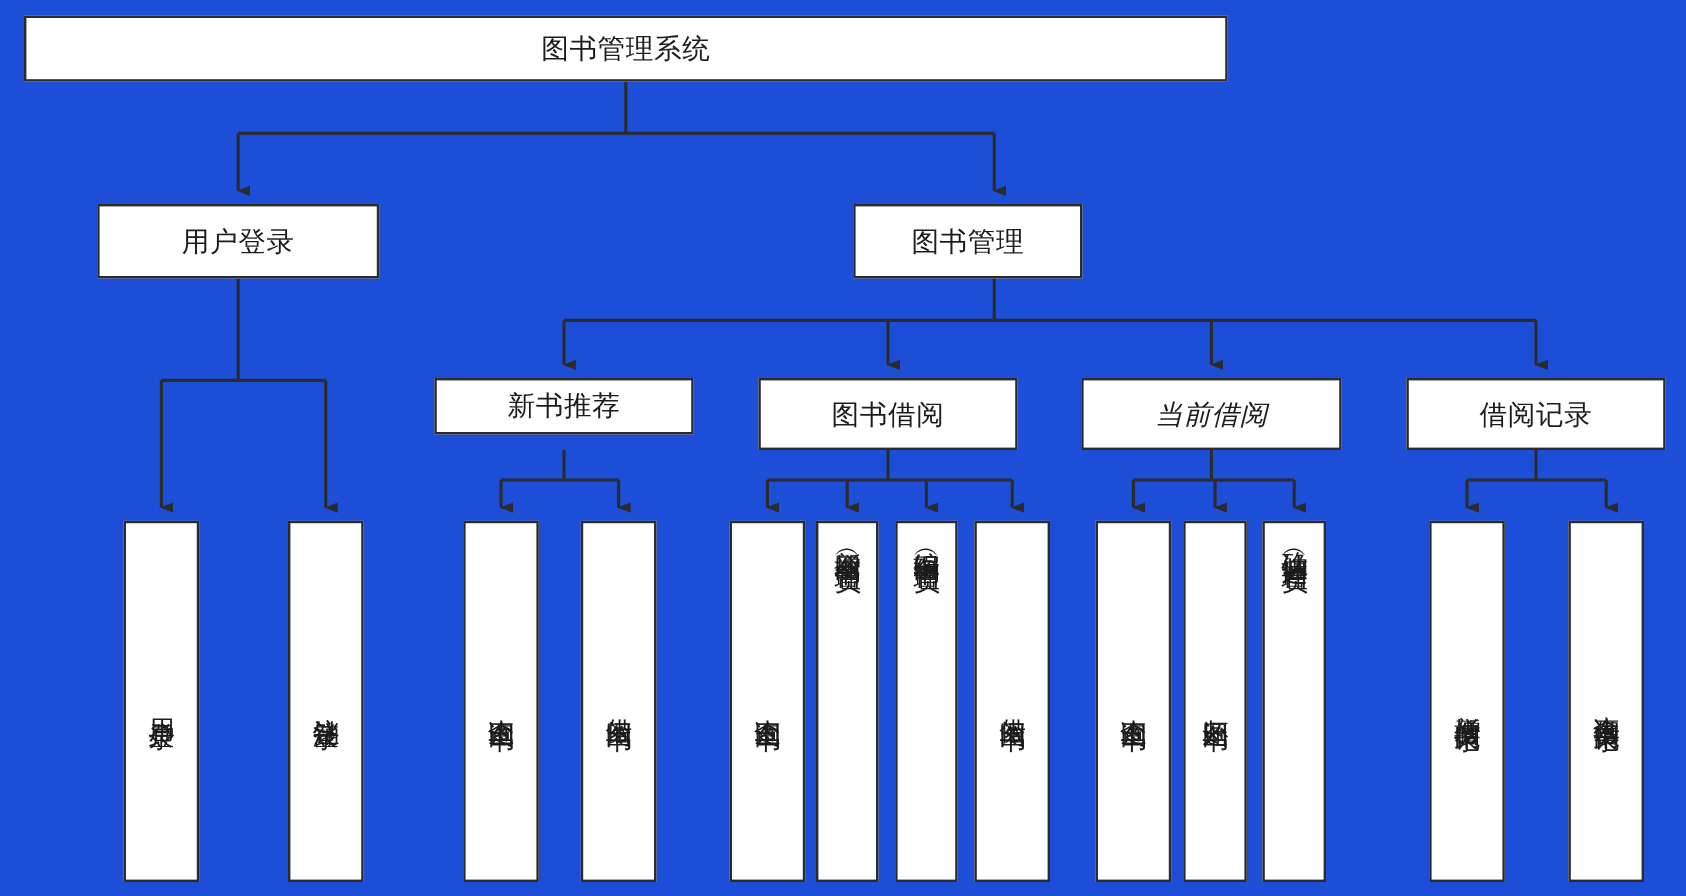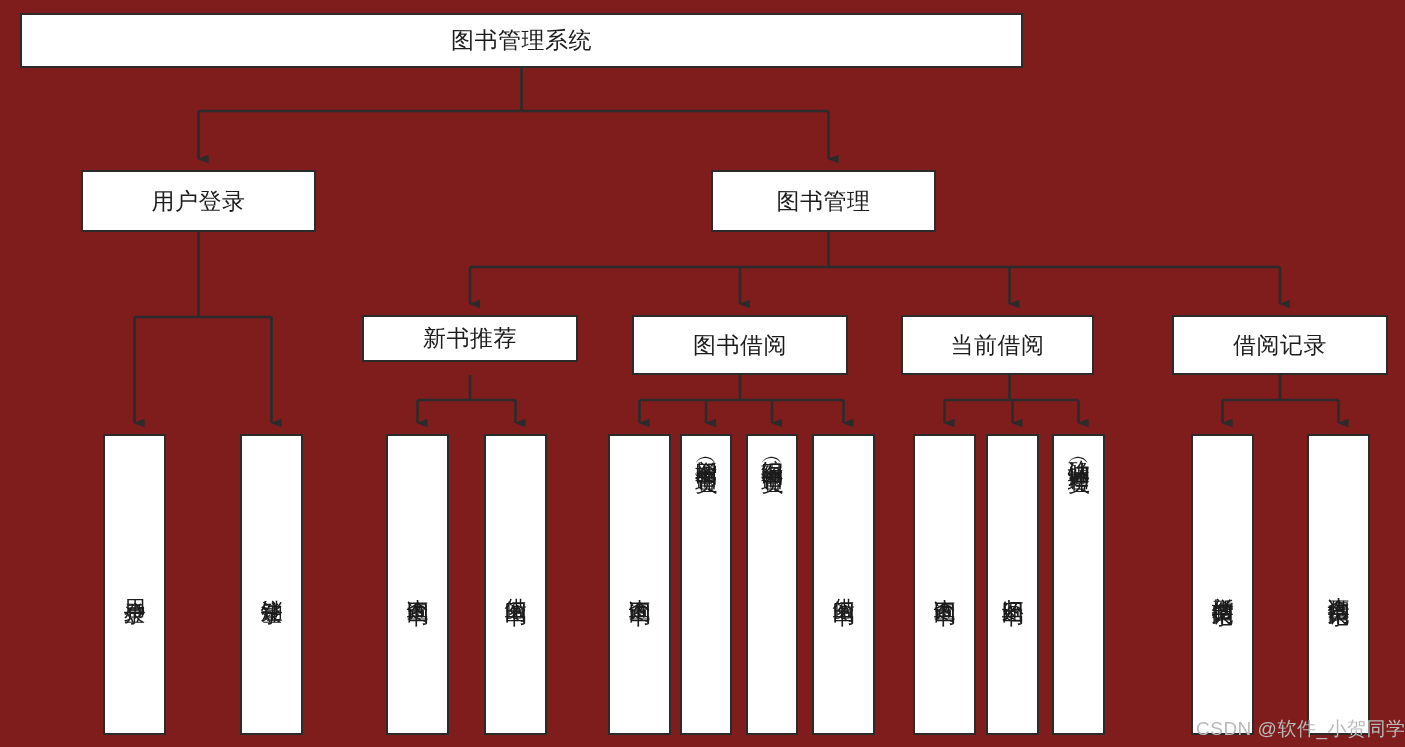--- a/index.html
+++ b/index.html
@@ -9,21 +9,21 @@
     background: #ffffff;
   }
   body {
     font-family: "Liberation Sans", "DejaVu Sans", sans-serif;
     color: #1a1a1a;
   }
   #canvas {
     position: relative;
     width: 1405px;
     height: 747px;
-    background: #7f1d1d;
+    background: #1d4ed8;
     overflow: hidden;
   }
   #edges {
     position: absolute;
     left: 0;
     top: 0;
     width: 1405px;
     height: 747px;
     pointer-events: none;
   }
@@ -121,30 +121,30 @@
       </g>
   </svg>
 
   <div id="nodes-layer">
       <div class="node" style="left: 20px; top: 13px; width: 1003px; height: 55px;">
         <span class="node-label">图书管理系统</span>
       </div>
       <div class="node" style="left: 81px; top: 170px; width: 235px; height: 62px;">
         <span class="node-label">用户登录</span>
       </div>
-      <div class="node" style="left: 711px; top: 170px; width: 225px; height: 62px;">
+      <div class="node" style="left: 711px; top: 170px; width: 191px; height: 62px;">
         <span class="node-label">图书管理</span>
       </div>
       <div class="node" style="left: 362px; top: 315px; width: 216px; height: 47px;">
         <span class="node-label">新书推荐</span>
       </div>
       <div class="node" style="left: 632px; top: 315px; width: 216px; height: 60px; align-items: center;">
         <span class="node-label">图书借阅</span>
       </div>
-      <div class="node" style="left: 901px; top: 315px; width: 193px; height: 60px;">
+      <div class="node" style="left: 901px; top: 315px; width: 217px; height: 60px; font-style: italic;">
         <span class="node-label">当前借阅</span>
       </div>
       <div class="node" style="left: 1172px; top: 315px; width: 216px; height: 60px; justify-content: center;">
         <span class="node-label">借阅记录</span>
       </div>
       <div class="node leaf" style="left: 103px; top: 434px; width: 63px; height: 301px;">
         <span class="node-label">用户登录</span>
       </div>
       <div class="node leaf" style="left: 240px; top: 434px; width: 63px; height: 301px;">
         <span class="node-label">注销登录</span>
@@ -177,15 +177,14 @@
         <span class="node-label">确认归还（管理员）</span>
       </div>
       <div class="node leaf" style="left: 1191px; top: 434px; width: 63px; height: 301px;">
         <span class="node-label">新增借阅记录</span>
       </div>
       <div class="node leaf" style="left: 1307px; top: 434px; width: 63px; height: 301px;">
         <span class="node-label">查询借阅记录</span>
       </div>
     </div>
 
-  <div class="watermark" style="left: 1196px; top: 716px; color: rgb(185, 185, 185);">CSDN @软件_小贺同学</div>
 
 </div>
 
 </body></html>

